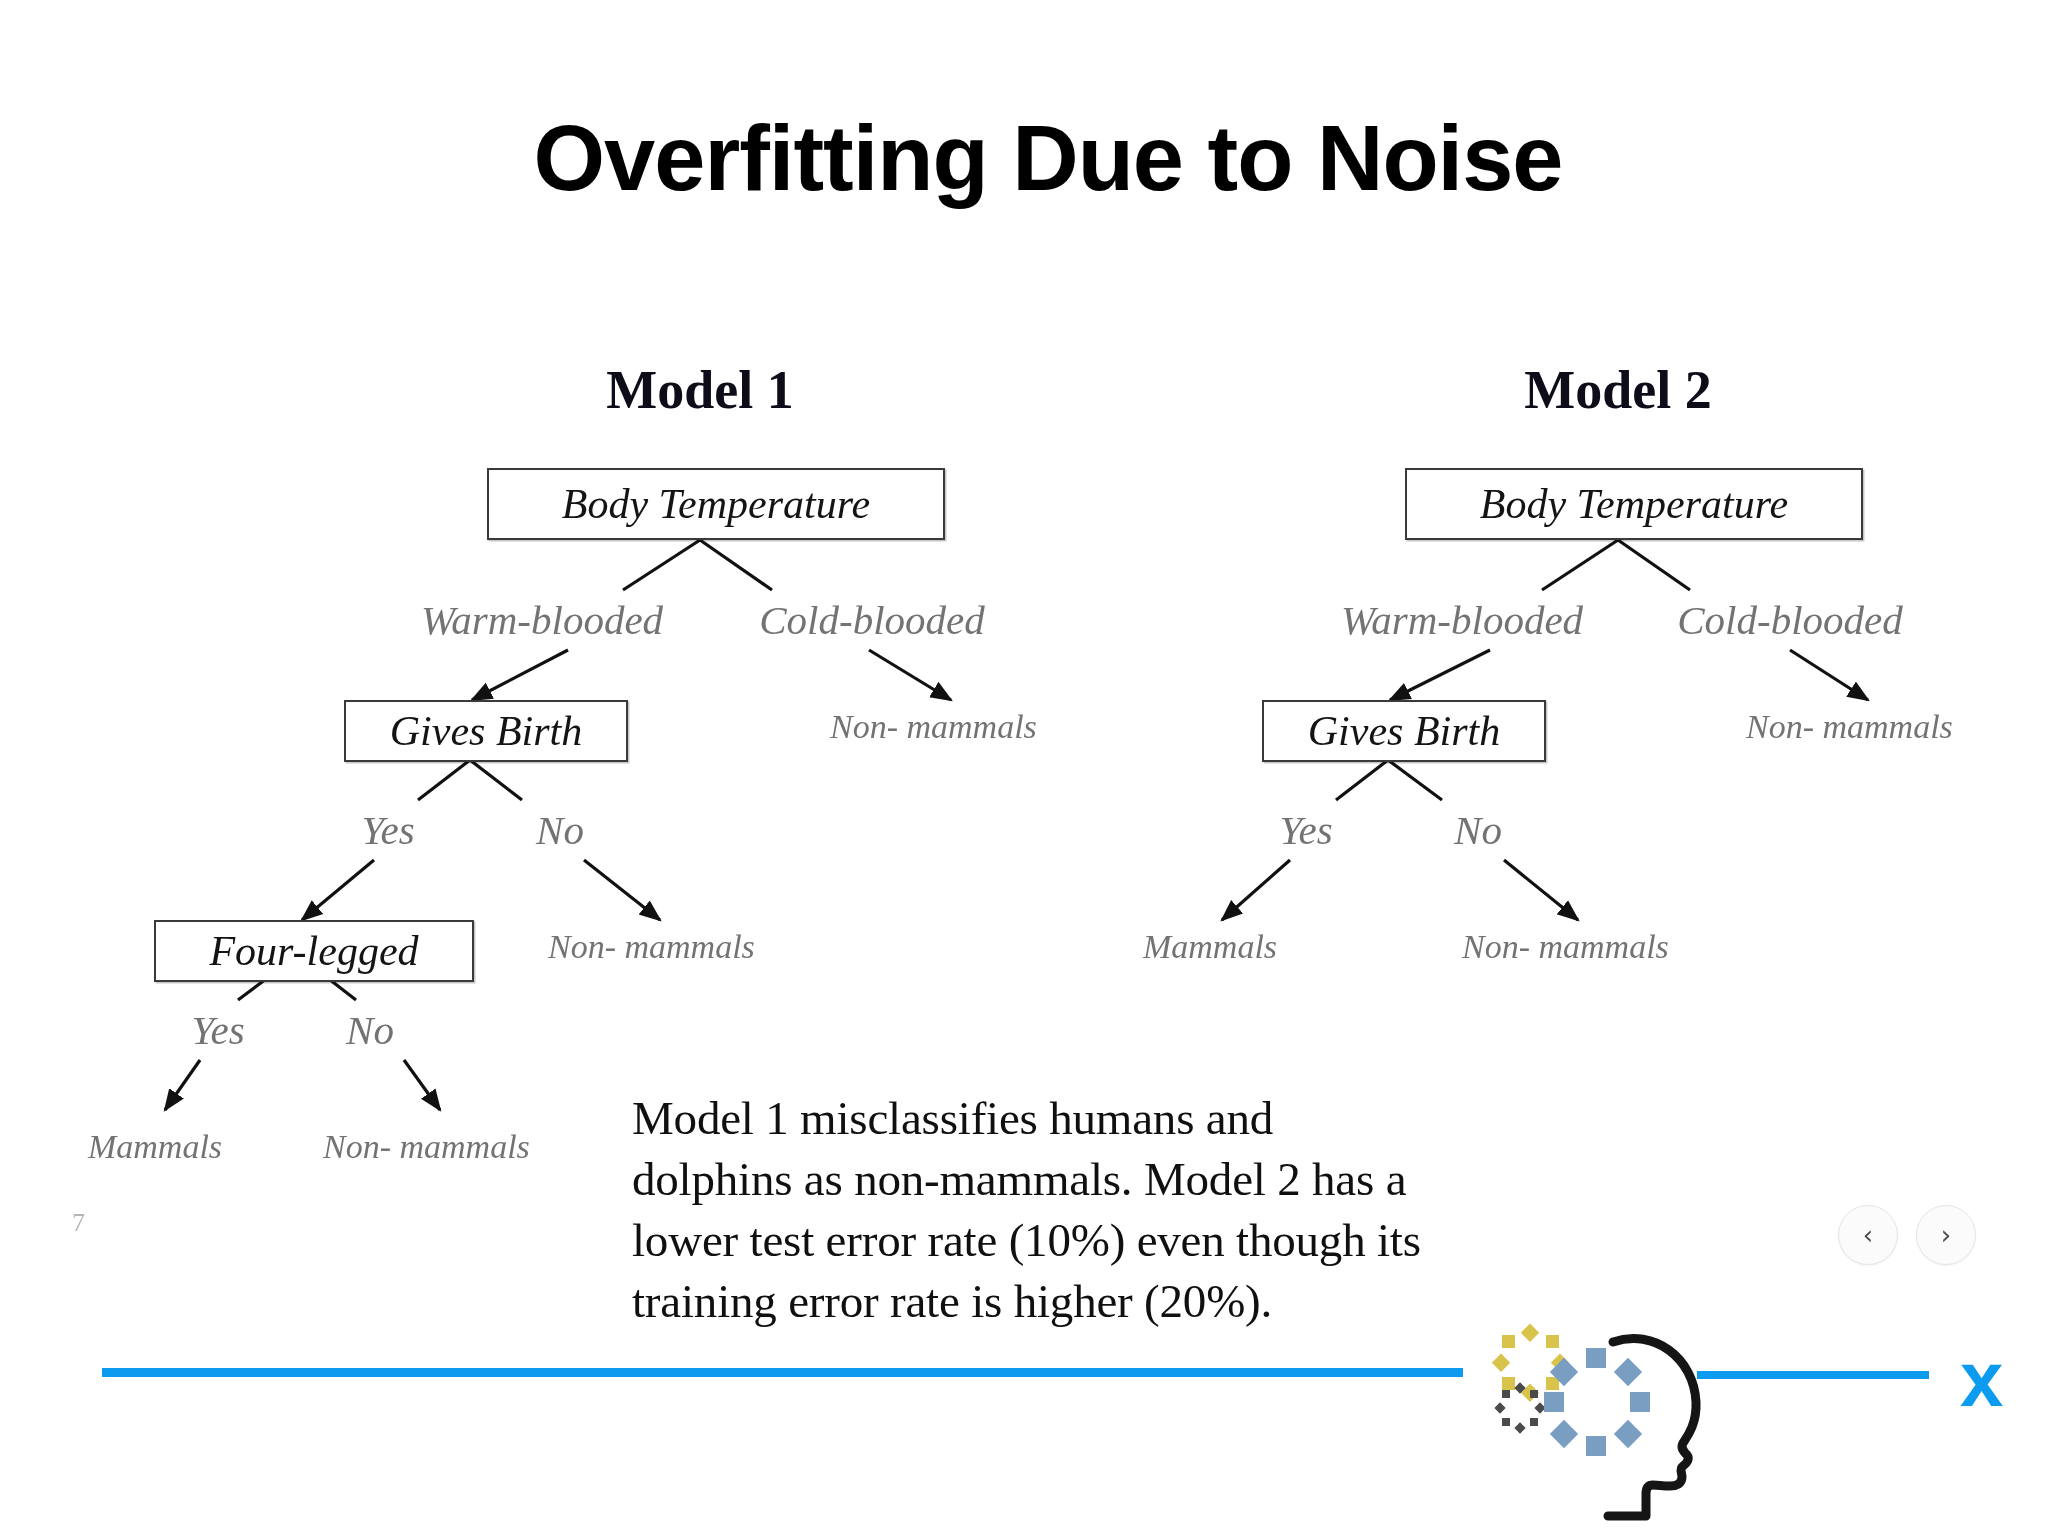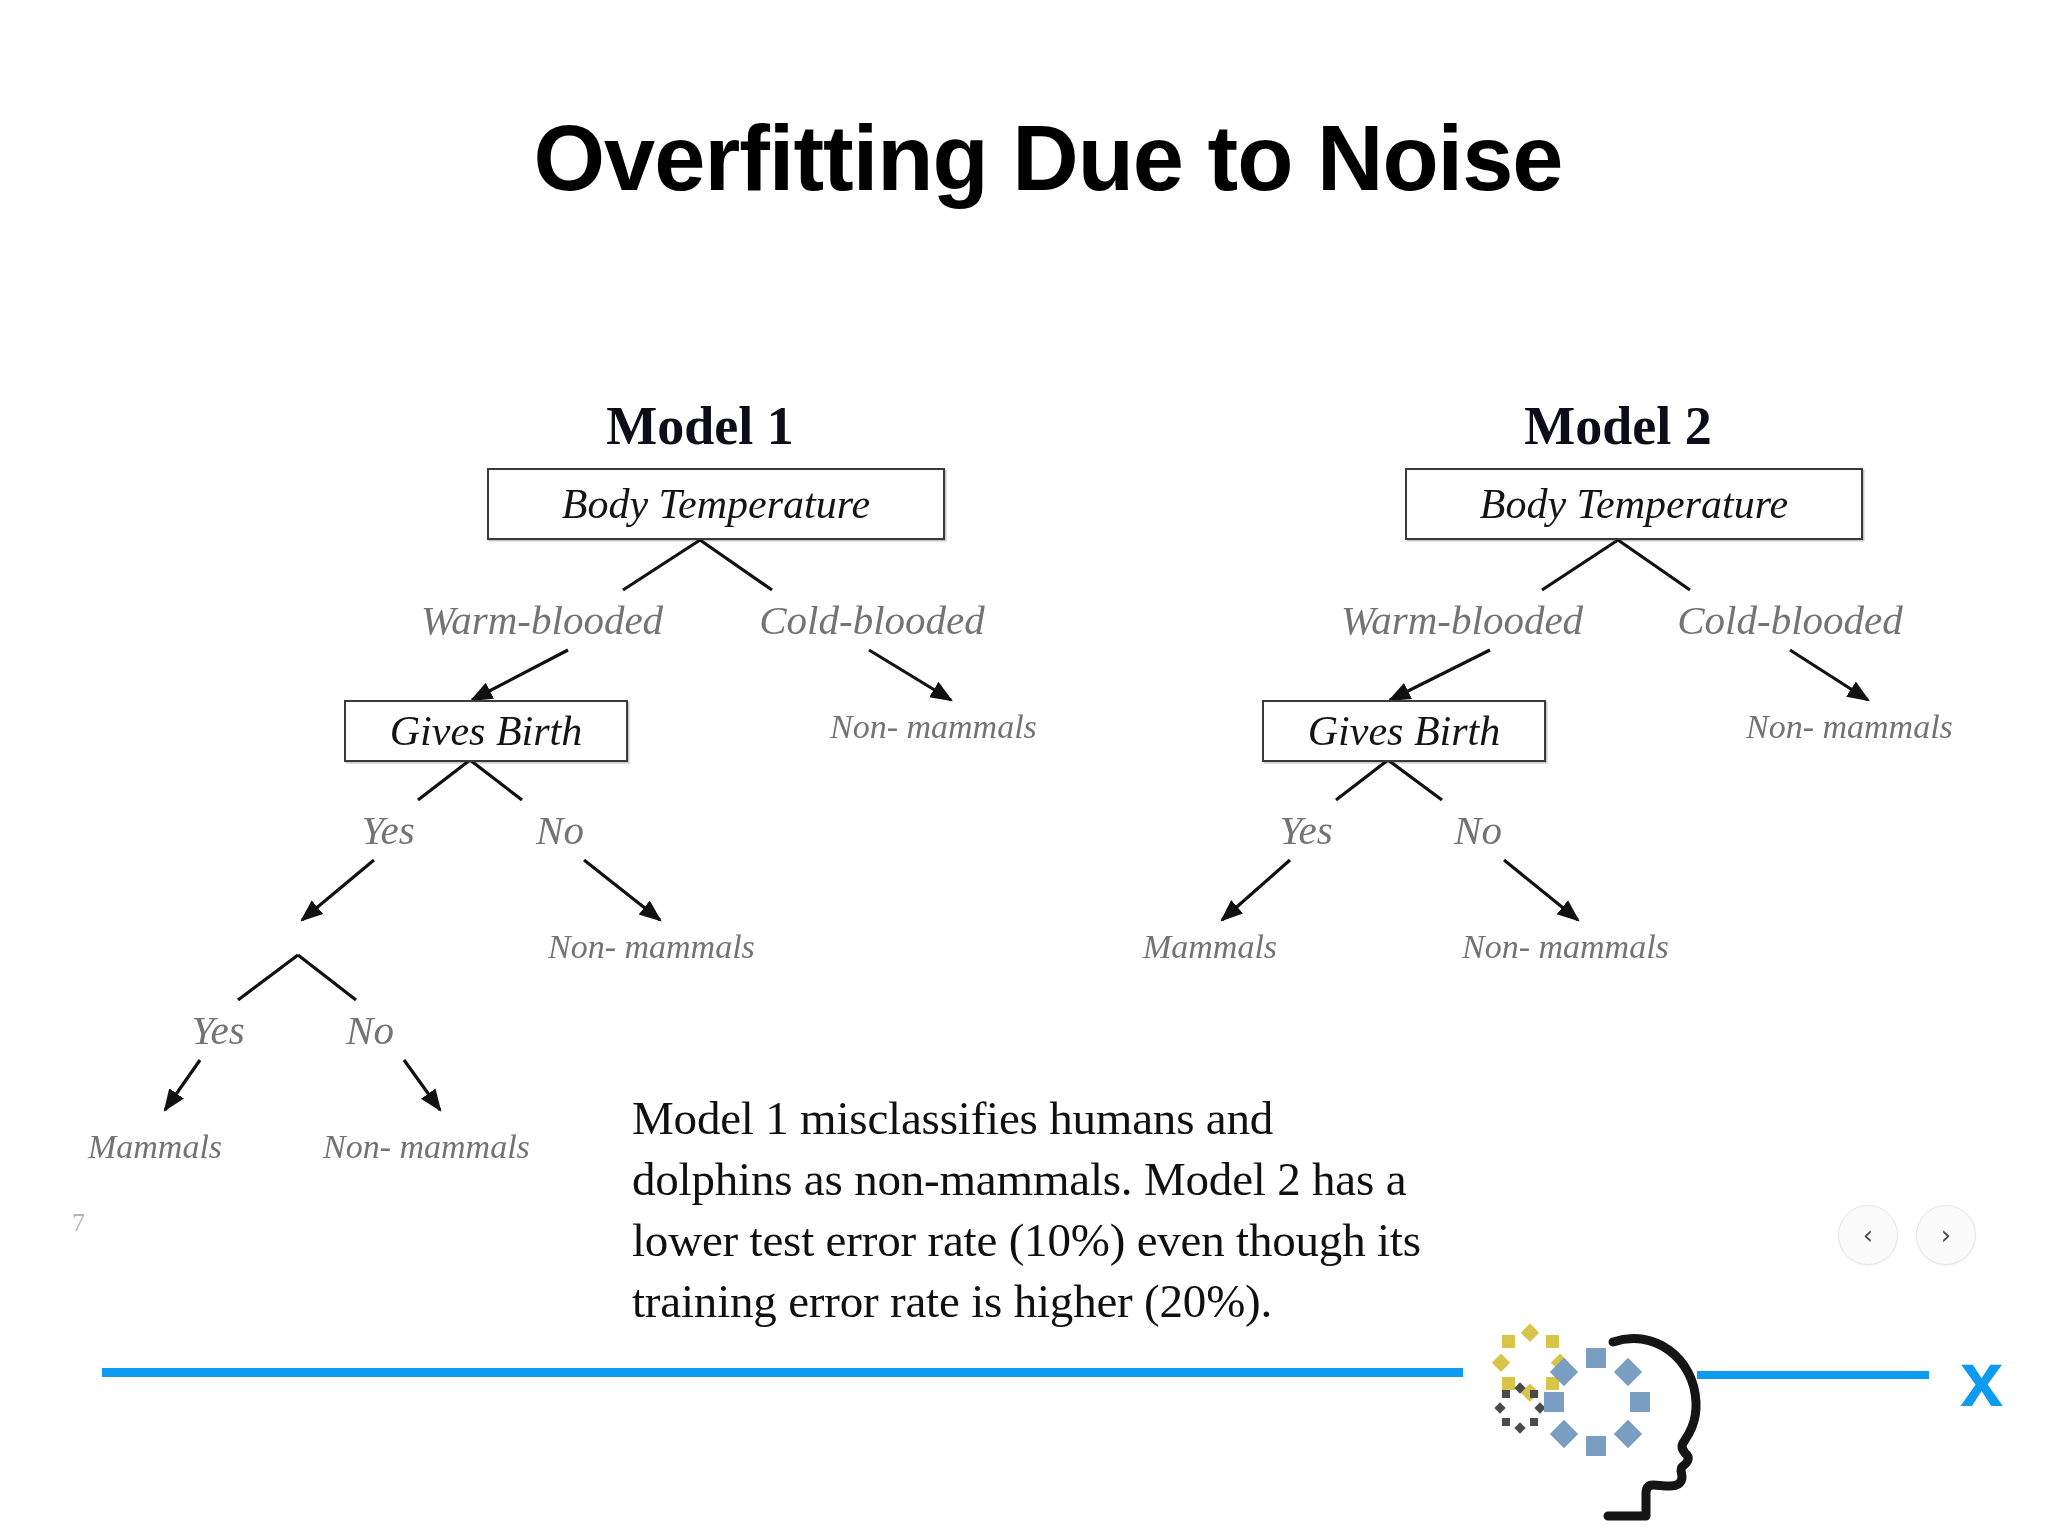--- a/index.html
+++ b/index.html
@@ -58,21 +58,20 @@
 
   .model-heading {
     position: absolute;
     font-family: "Liberation Serif", serif;
     font-weight: bold;
     font-size: 54px;
     line-height: 56px;
     color: #0d0d1a;
     white-space: nowrap;
     transform: translateX(-50%);
-    margin-top: 36px;
   }
 
   .node-box {
     position: absolute;
     border: 2px solid #3a3a3a;
     background: #ffffff;
     box-sizing: border-box;
     display: flex;
     align-items: center;
     justify-content: center;
@@ -269,20 +268,23 @@
     <div class="node-box" style="left:470px; top:700px; width:284px; height:62px;">
       <span>Gives Birth</span>
     </div>
 
     <div class="leaf-label two-line" style="left:950px; top:700px;">Non-
 mammals</div>
 
     <div class="edge-label" style="left:388px; top:808px;">Yes</div>
     <div class="edge-label" style="left:560px; top:808px;">No</div>
 
+    <div class="node-box" style="left:298px; top:920px; width:320px; height:62px;">
+      <span>Four-legged</span>
+    </div>
 
     <div class="leaf-label two-line" style="left:668px; top:920px;">Non-
 mammals</div>
 
     <div class="edge-label" style="left:218px; top:1008px;">Yes</div>
     <div class="edge-label" style="left:370px; top:1008px;">No</div>
 
     <div class="leaf-label" style="left:155px; top:1120px;">Mammals</div>
     <div class="leaf-label two-line" style="left:443px; top:1120px;">Non-
 mammals</div>

